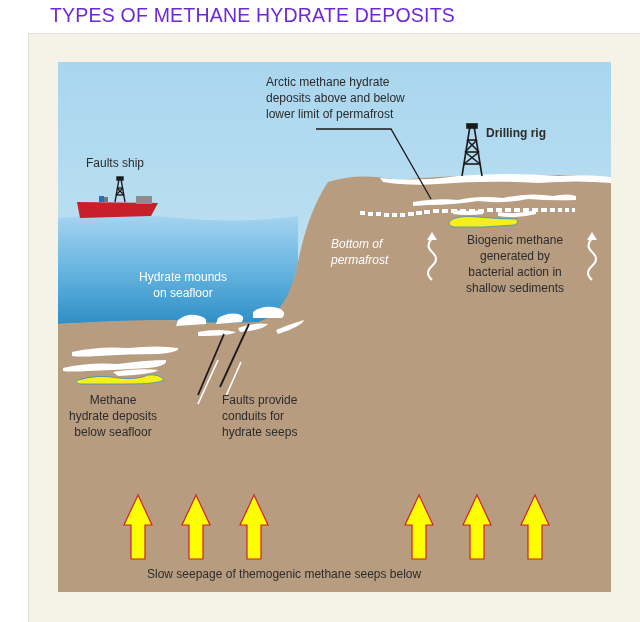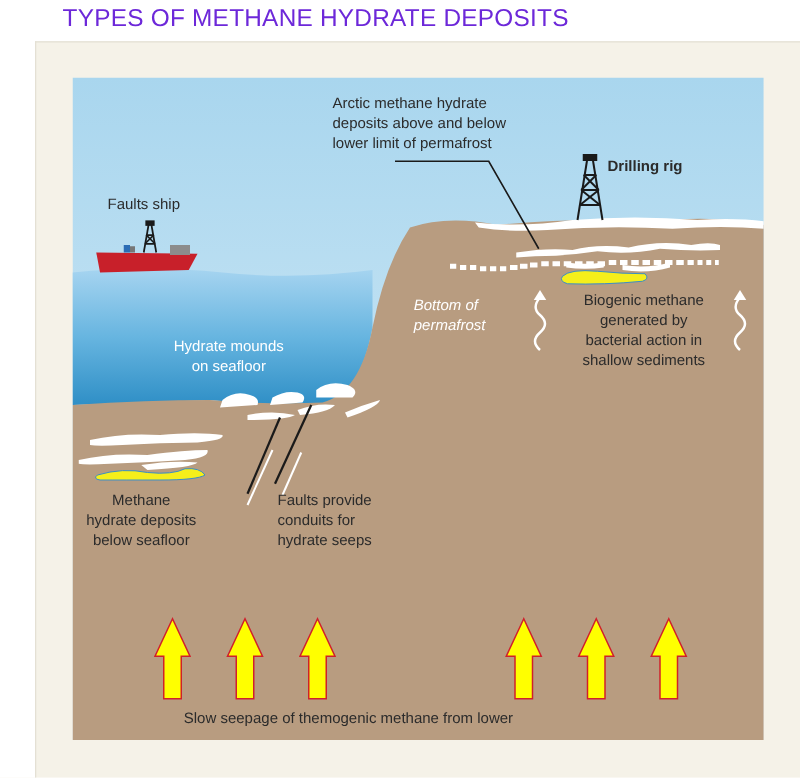--- a/index.html
+++ b/index.html
@@ -156,13 +156,13 @@
 bacterial action in
 shallow sediments</div>
 <div class="lbl white center" style="left:139px;top:269px;">Hydrate mounds
 on seafloor</div>
 <div class="lbl" style="left:69px;top:392px;text-align:center;">Methane
 hydrate deposits
 below seafloor</div>
 <div class="lbl" style="left:222px;top:392px;">Faults provide
 conduits for
 hydrate seeps</div>
-<div class="lbl" style="left:147px;top:566px;">Slow seepage of themogenic methane from lower</div>
+<div class="lbl" style="left:147px;top:566px;">Slow seepage of themogenic methane seeps below</div>
 
 </body></html>

